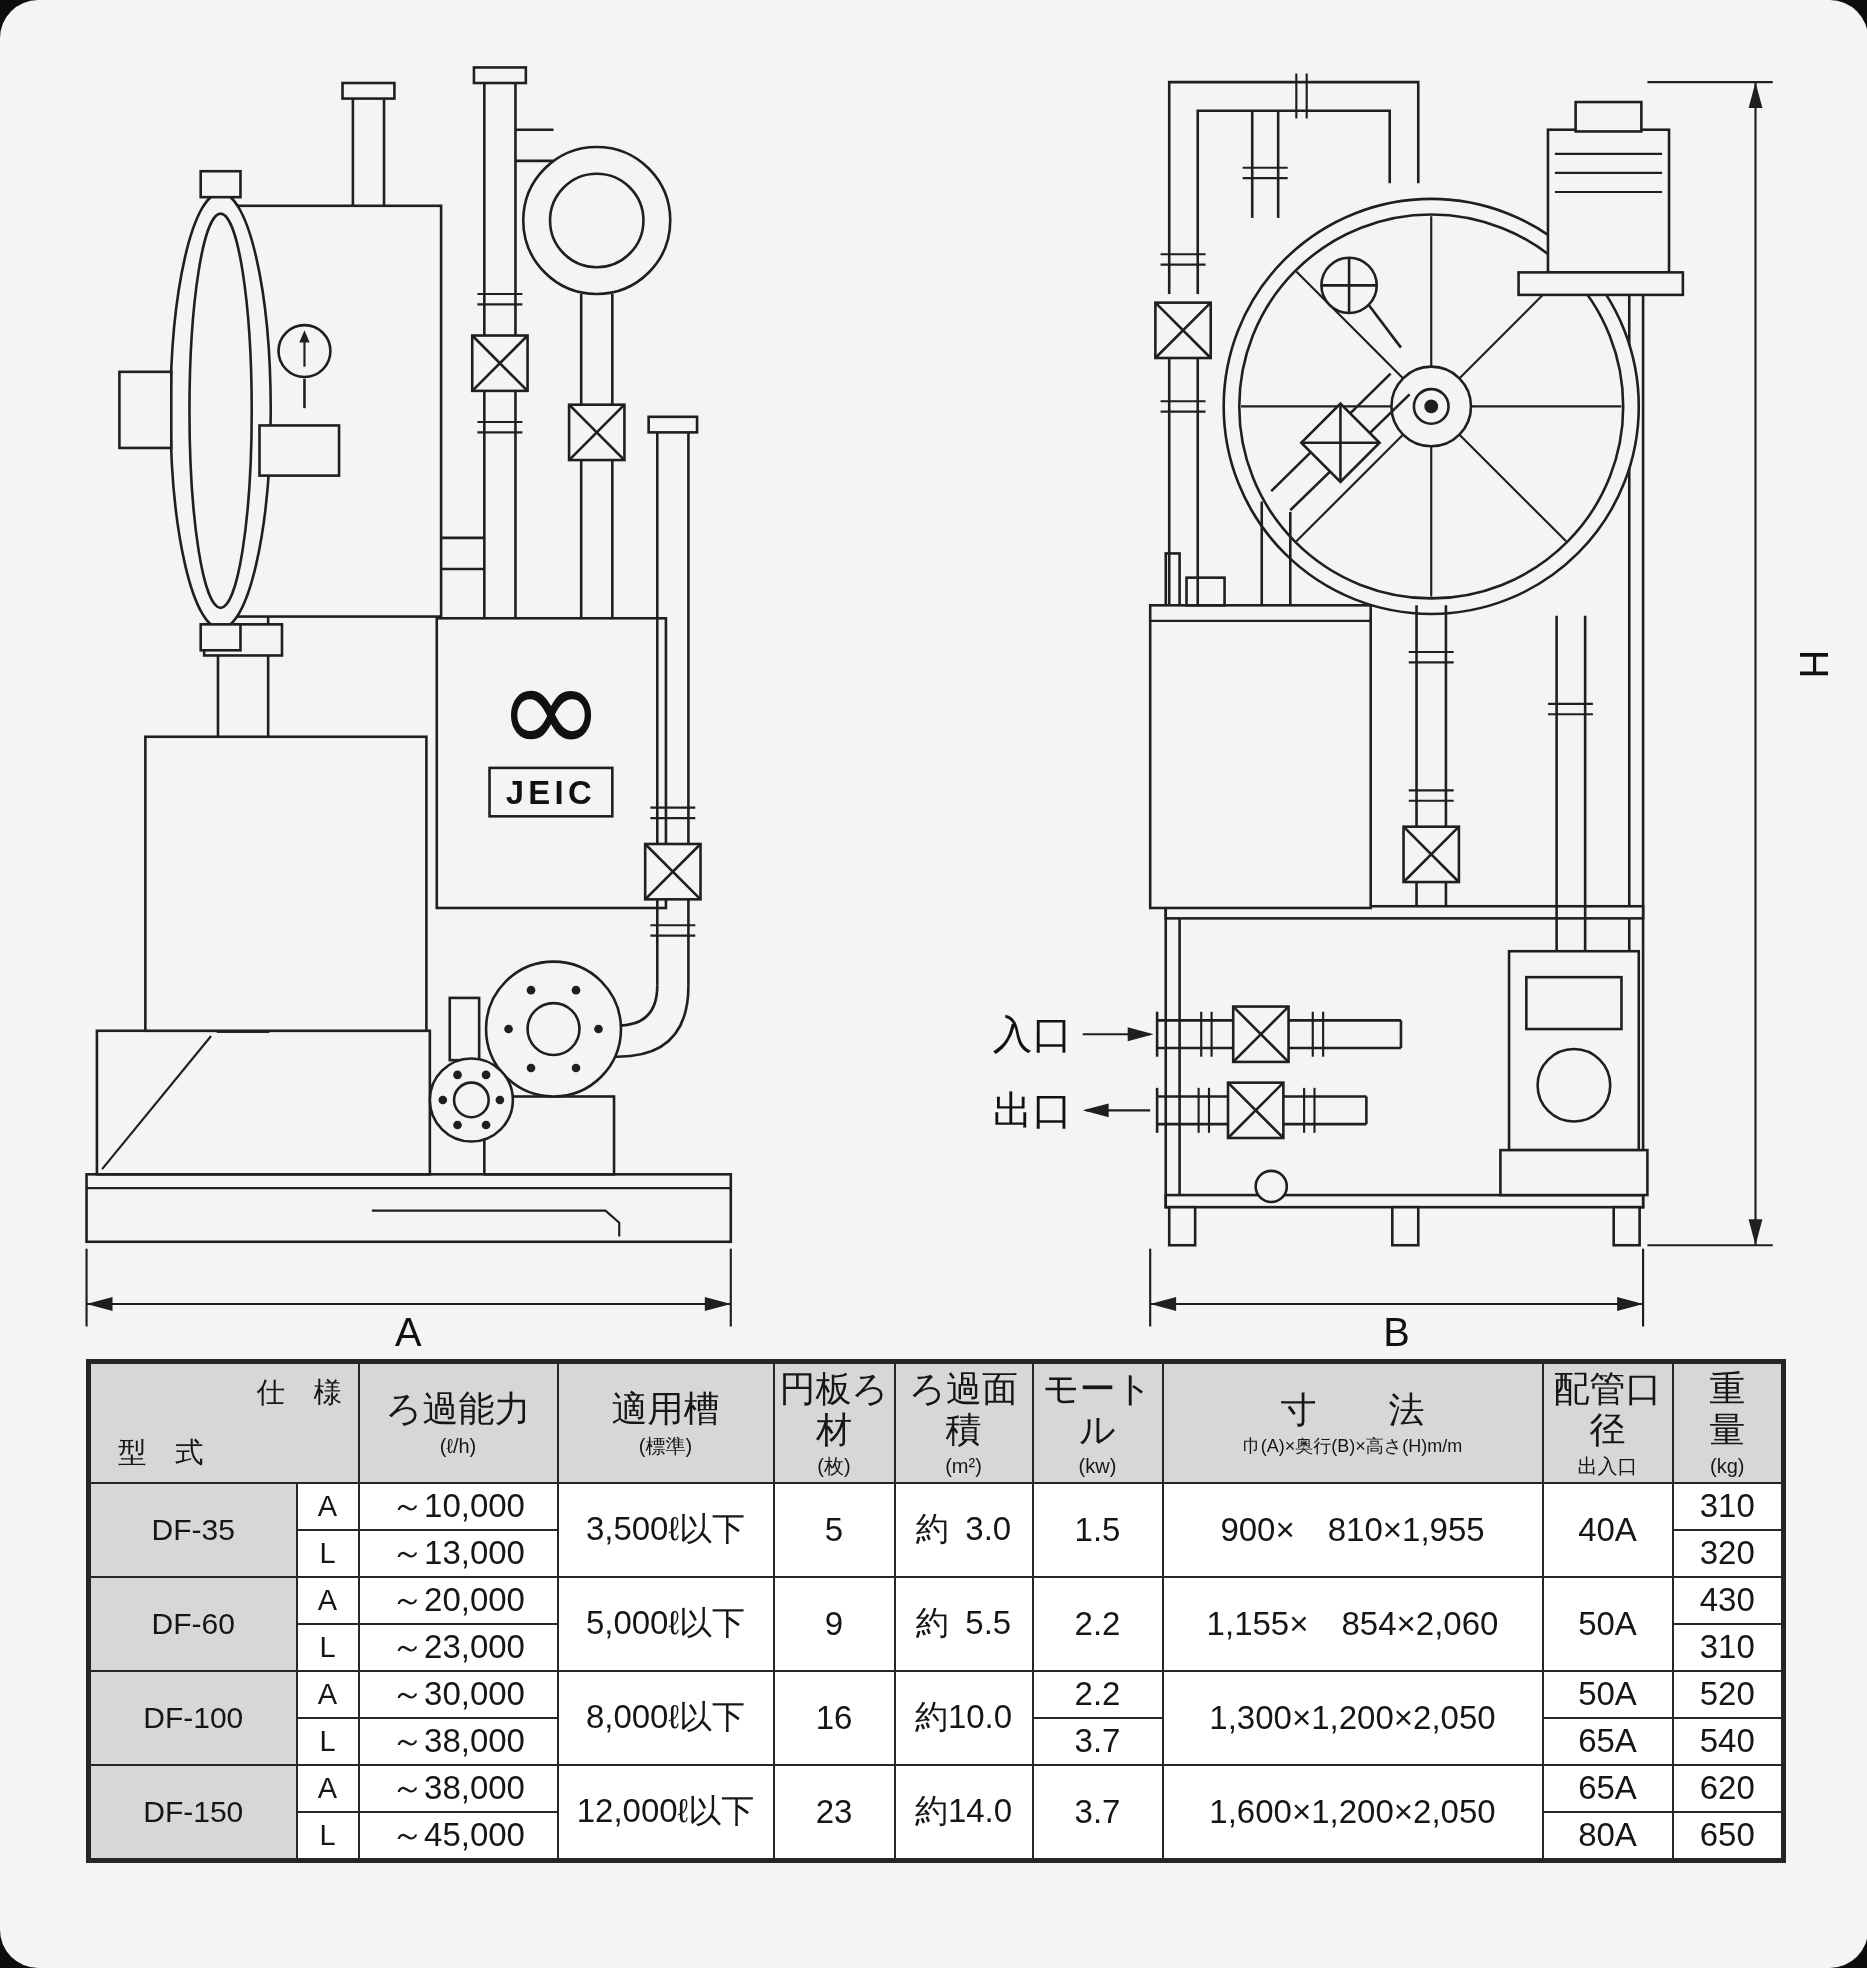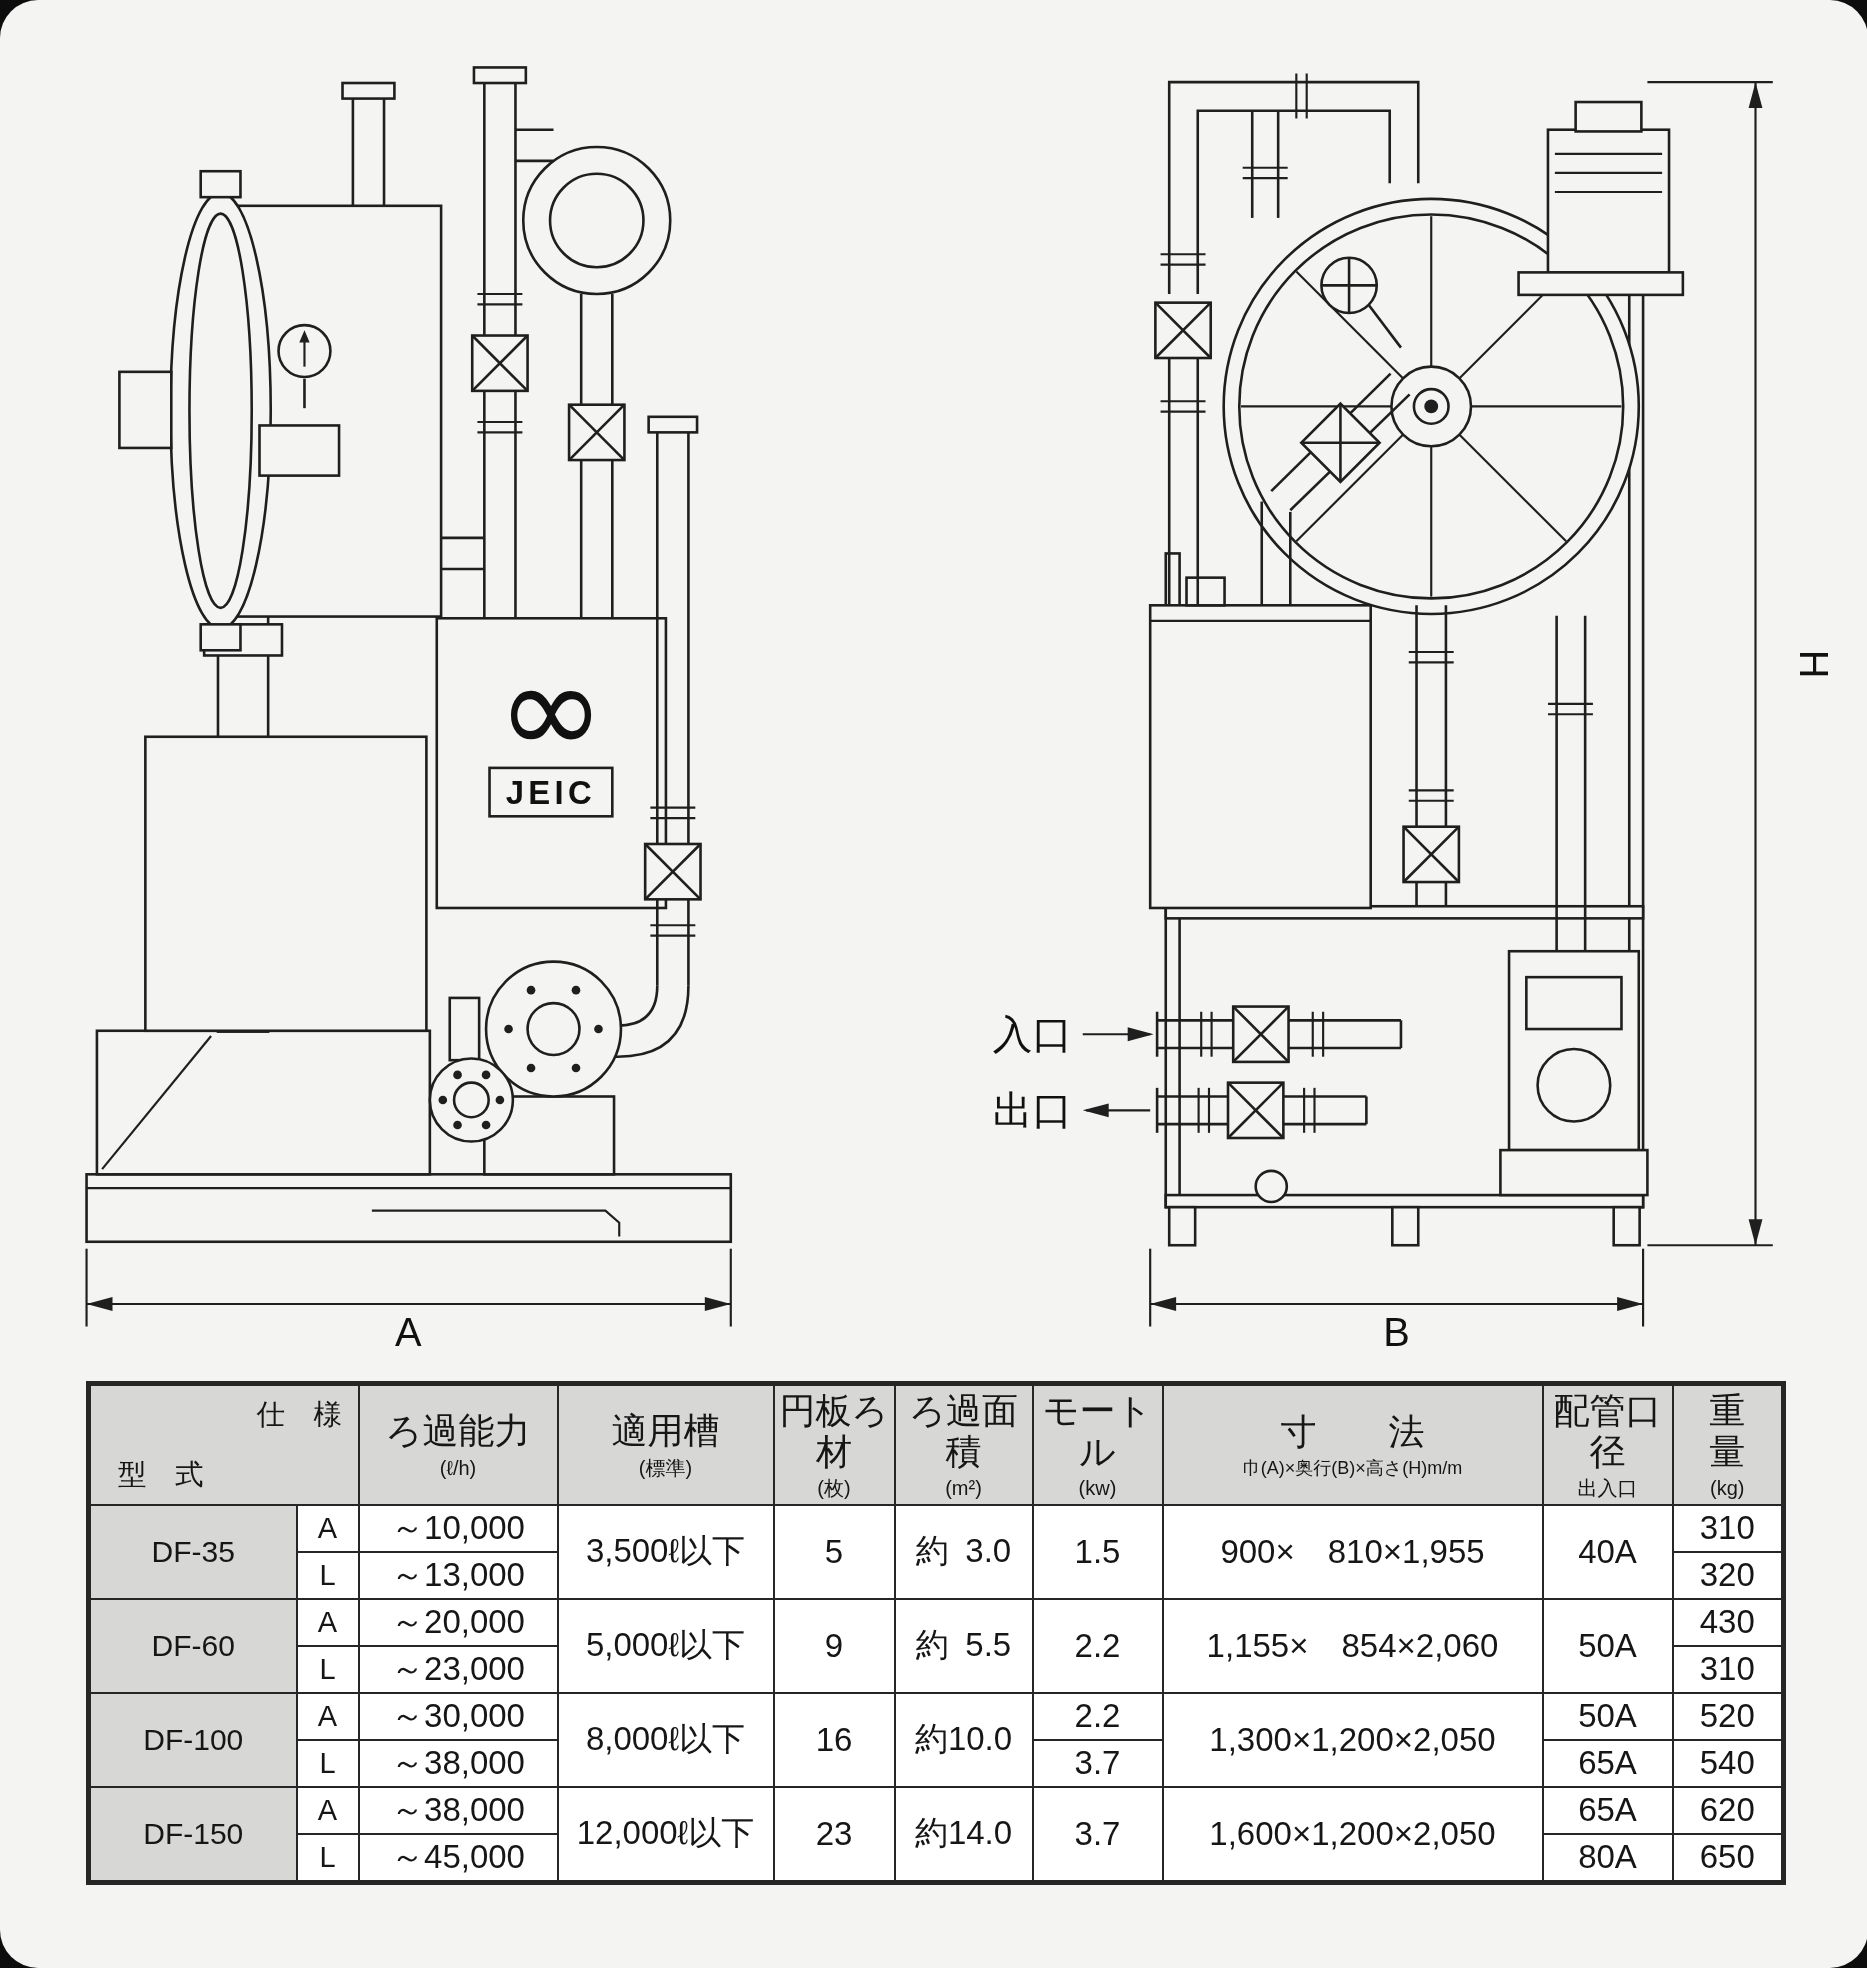--- a/index.html
+++ b/index.html
@@ -16,21 +16,21 @@
   .fil { fill:#1f1f1f; stroke:none; }
   .dim { font-size:46px; fill:#111; font-family:"Liberation Sans",sans-serif; }
   .jp  { font-size:46px; fill:#111; font-family:"Liberation Sans",sans-serif; }
   .logo-inf { font-size:150px; fill:#111; font-family:"DejaVu Sans",sans-serif; }
   .logo-txt { font-size:38px; font-weight:600; letter-spacing:5px; fill:#111;
               font-family:"Liberation Sans",sans-serif; }
 
   
   .table-wrap { position:absolute; top:1359px; left:86px; }
   table.spec { border-collapse:collapse; table-layout:fixed; width:1695px;
-               border:5.2px solid #262626; background:#fde047;margin-top:22px; }
+               border:5.2px solid #262626; background:#fde047; }
   .spec th, .spec td { border:2.6px solid #262626; text-align:center;
                        vertical-align:middle; color:#161616; overflow:hidden; }
   .spec tr.hdr th { height:97px; background:#d7d7d5; font-weight:normal; padding:3.5px 1.7px; }
   .h1 { font-size:36px; line-height:1.15; }
   .h2 { font-size:20px; line-height:1.15; margin-top:5.2px; }
   th.dims-h .h2 { font-size:18px; }
   td.model { background:#d7d7d5; font-size:30px; }
   td.tp  { font-size:29px; background:#ffffff; }
   td.val { font-size:33px; background:#ffffff; }
   .spec td { height:41px; }

